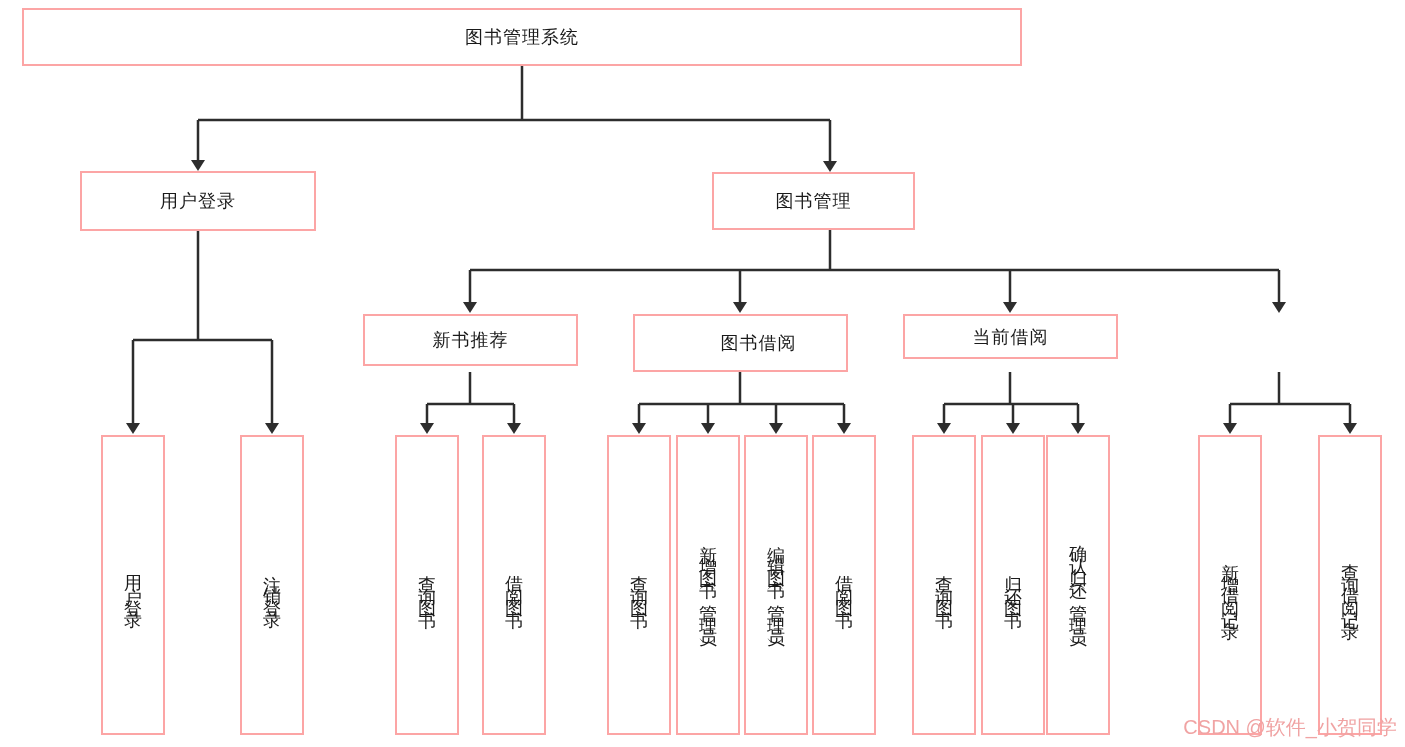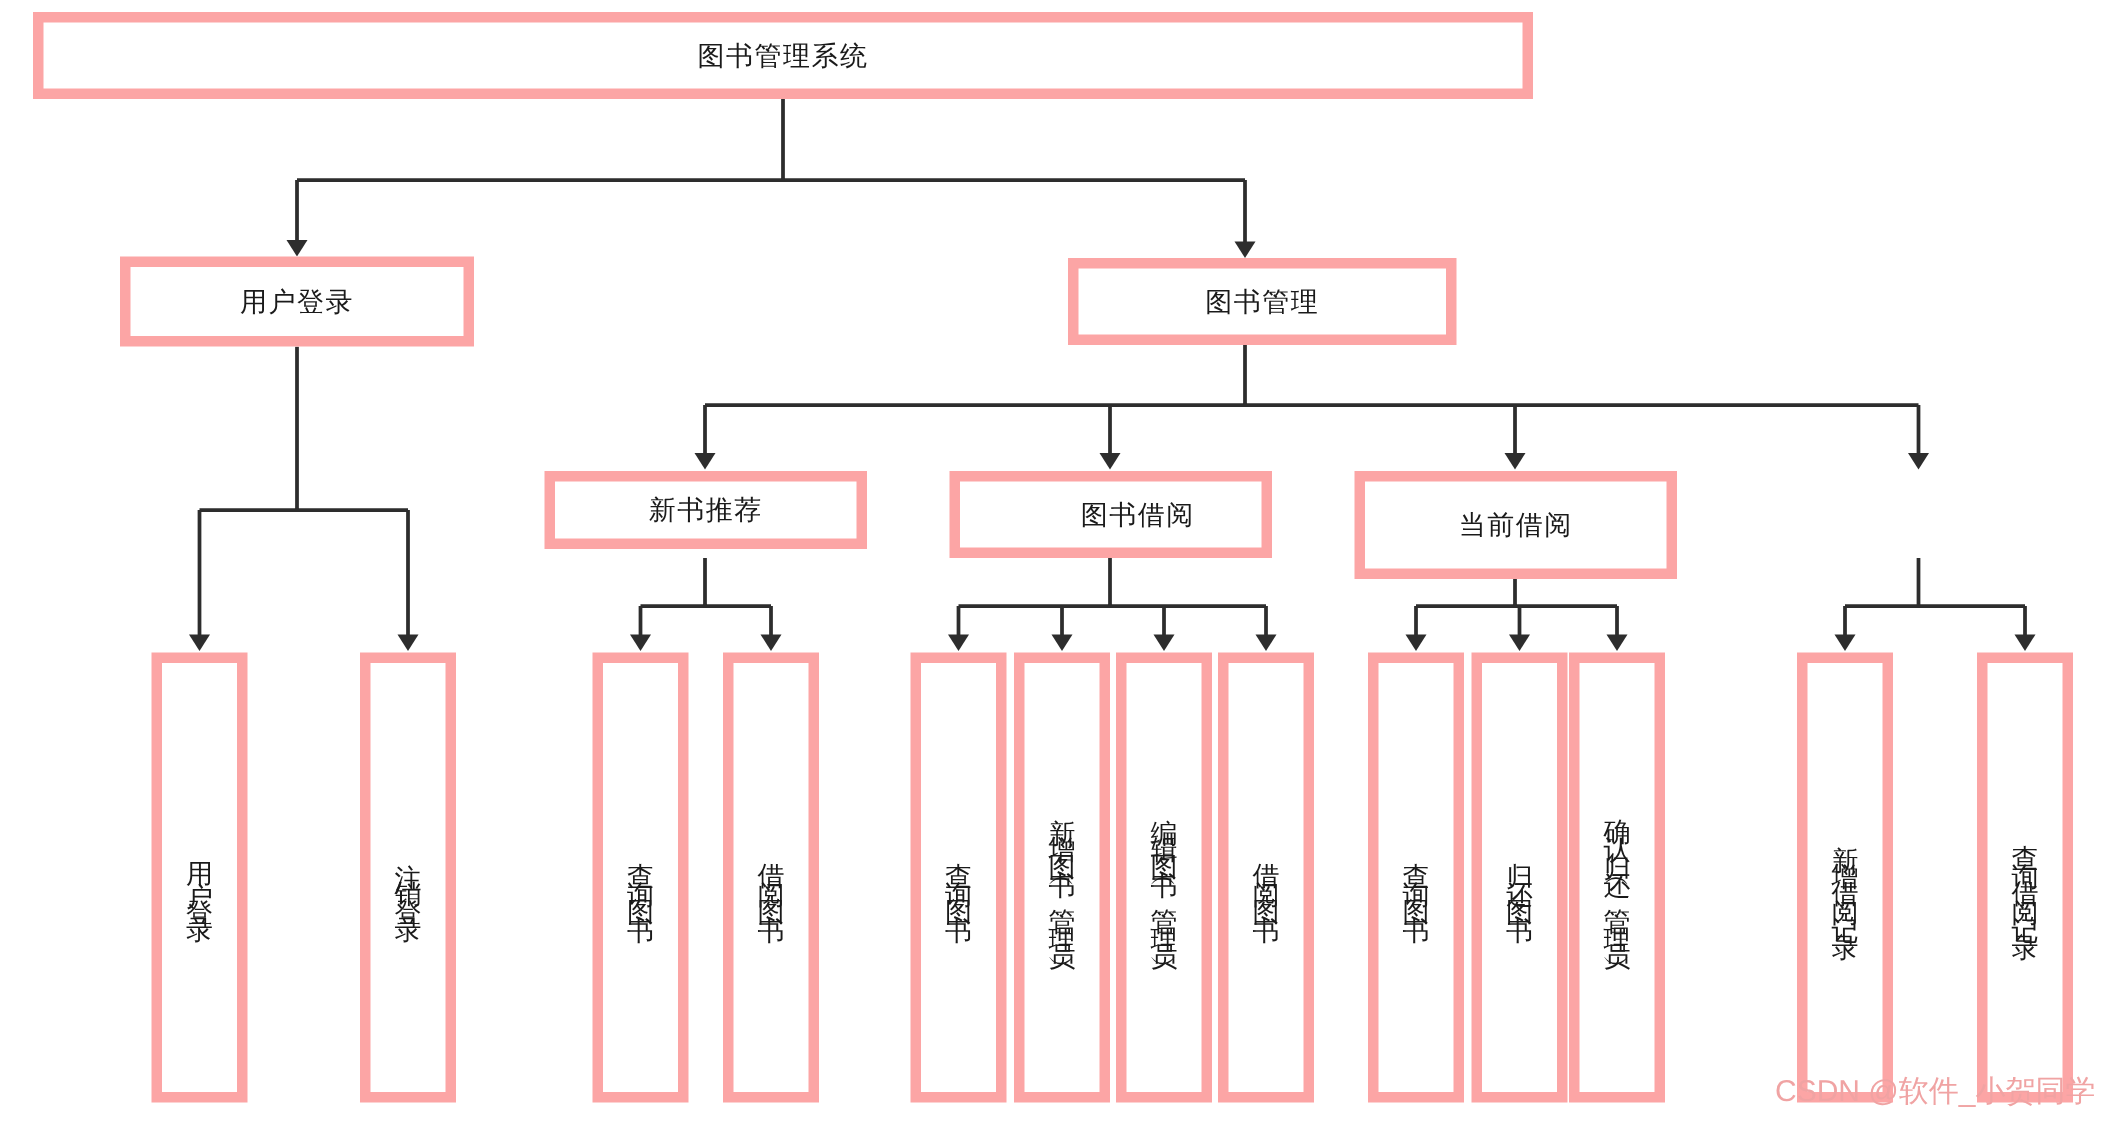--- a/index.html
+++ b/index.html
@@ -7,21 +7,21 @@
     width: 1405px; height: 747px;
     background: #ffffff;
     font-family: "Liberation Sans", "DejaVu Sans", sans-serif;
     overflow: hidden;
   }
   .stage { position: relative; width: 1405px; height: 747px; }
   .connectors { position: absolute; left: 0; top: 0; z-index: 1; }
   .box {
     position: absolute;
     box-sizing: border-box;
-    border: 7px solid #fca5a5;
+    border: 2px solid #fca5a5;
     background: #ffffff;
     display: flex;
     align-items: center;
     justify-content: center;
     z-index: 2;
     color: #1a1a1a;
   }
   .h-label { font-size: 18px; letter-spacing: 1px; }
   .leaf { width: 64px; height: 300px; }
   .vtext {
@@ -76,31 +76,31 @@
     </g>
   </svg>
 
   <div class="box h-label" style="left:22px; top:8px; width:1000px; height:58px;">
     <span>图书管理系统</span>
   </div>
 
   <div class="box h-label" style="left:80px; top:171px; width:236px; height:60px;">
     <span>用户登录</span>
   </div>
-  <div class="box h-label" style="left:712px; top:172px; width:259px; height:58px;">
+  <div class="box h-label" style="left:712px; top:172px; width:203px; height:58px;">
     <span>图书管理</span>
   </div>
 
   <div class="box h-label" style="left:363px; top:314px; width:215px; height:52px;">
     <span>新书推荐</span>
   </div>
   <div class="box h-label" style="left:633px; top:314px; width:215px; height:58px;padding-left:36px;">
     <span>图书借阅</span>
   </div>
-  <div class="box h-label" style="left:903px; top:314px; width:215px; height:72px;">
+  <div class="box h-label" style="left:903px; top:314px; width:215px; height:45px;">
     <span>当前借阅</span>
   </div>
 
   <div class="box leaf" style="left:101px; top:435px;">
     <span class="vtext">用户登录</span>
   </div>
   <div class="box leaf" style="left:240px; top:435px;">
     <span class="vtext">注销登录</span>
   </div>
   <div class="box leaf" style="left:395px; top:435px;">

